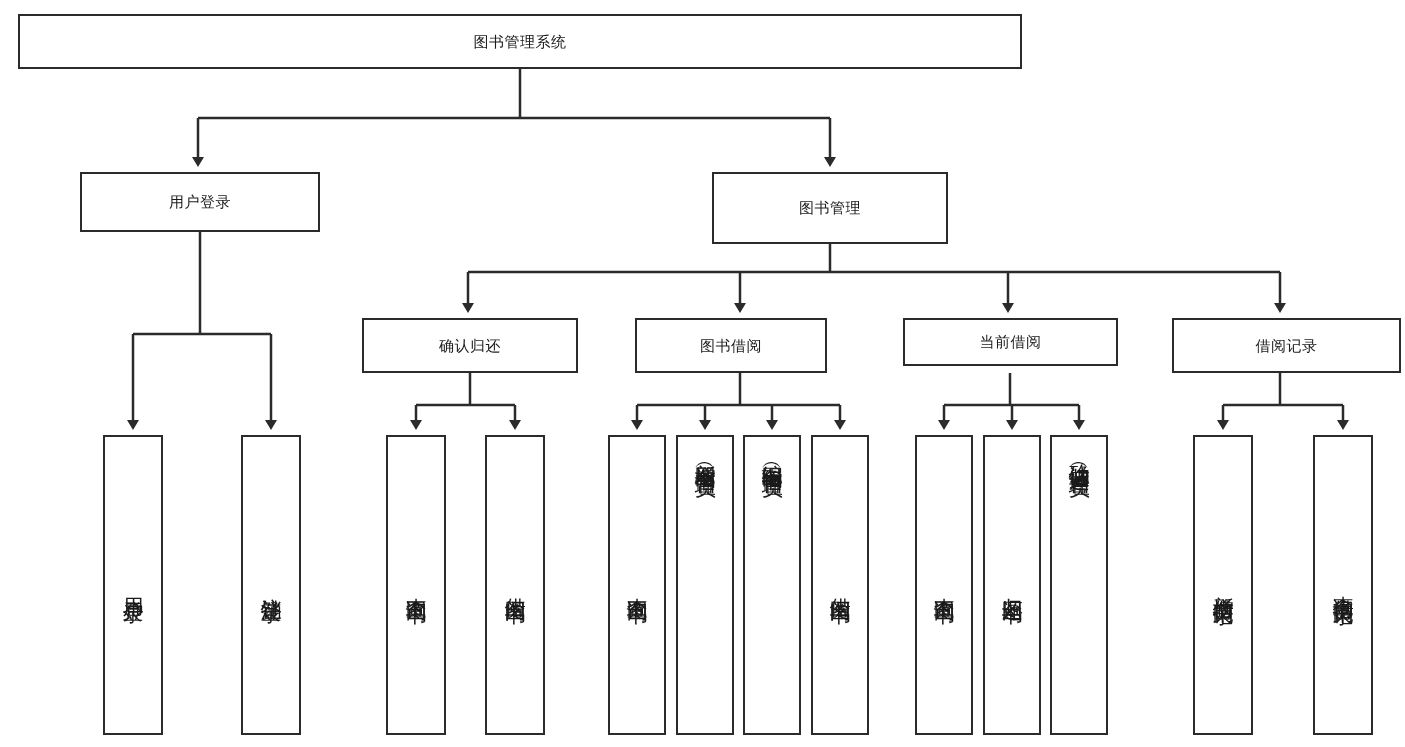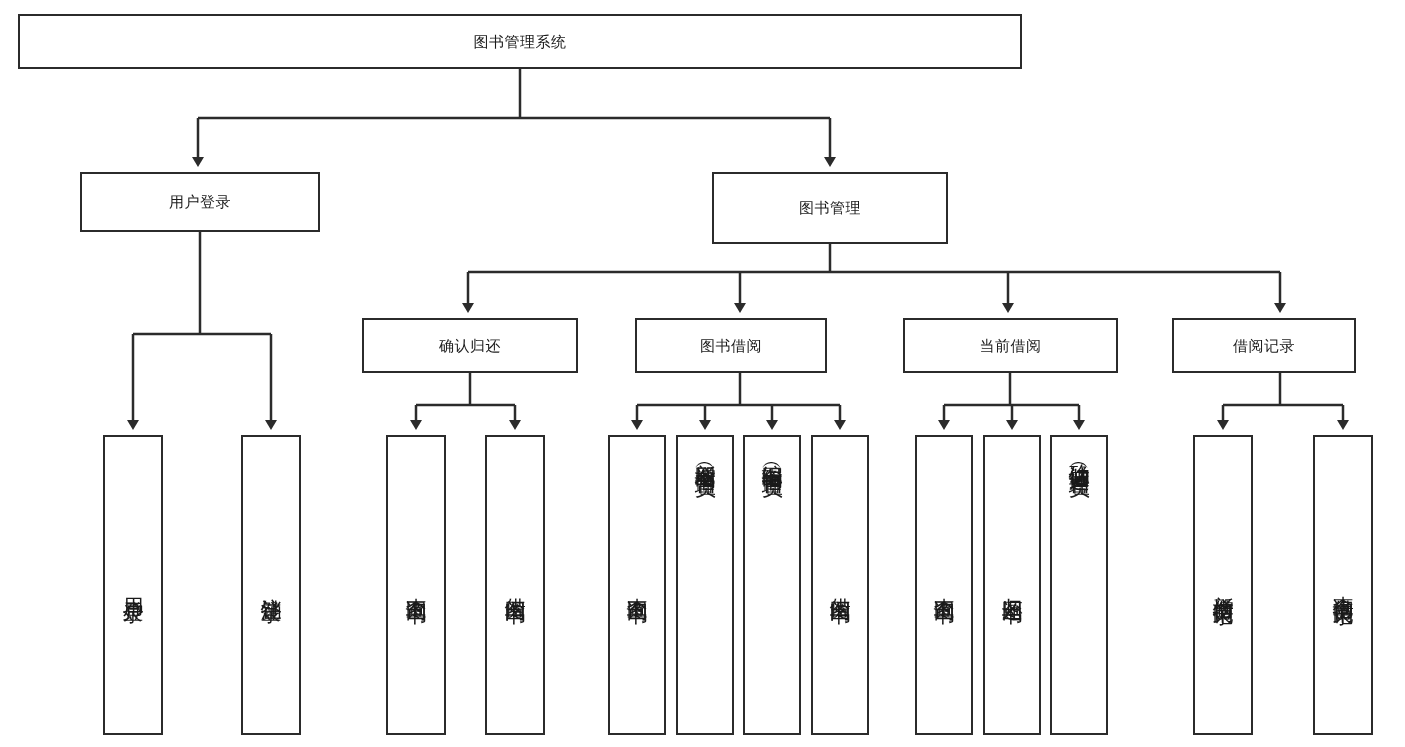--- a/index.html
+++ b/index.html
@@ -140,24 +140,24 @@
   <div class="node" style="left:712px; top:172px; width:236px; height:72px;">
     <span class="label">图书管理</span>
   </div>
 
   <div class="node" style="left:362px; top:318px; width:216px; height:55px;">
     <span class="label">确认归还</span>
   </div>
   <div class="node" style="left:635px; top:318px; width:192px; height:55px;">
     <span class="label">图书借阅</span>
   </div>
-  <div class="node" style="left:903px; top:318px; width:215px; height:55px;">
+  <div class="node" style="left:903px; top:318px; width:215px; height:48px;">
     <span class="label">当前借阅</span>
   </div>
-  <div class="node" style="left:1172px; top:318px; width:184px; height:55px;">
+  <div class="node" style="left:1172px; top:318px; width:229px; height:55px;">
     <span class="label">借阅记录</span>
   </div>
 
   <div class="node vertical center" style="left:103px; top:435px; width:60px; height:300px;">
     <span class="label">用户登录</span>
   </div>
   <div class="node vertical center" style="left:241px; top:435px; width:60px; height:300px;">
     <span class="label">注销登录</span>
   </div>
   <div class="node vertical center" style="left:386px; top:435px; width:60px; height:300px;">

